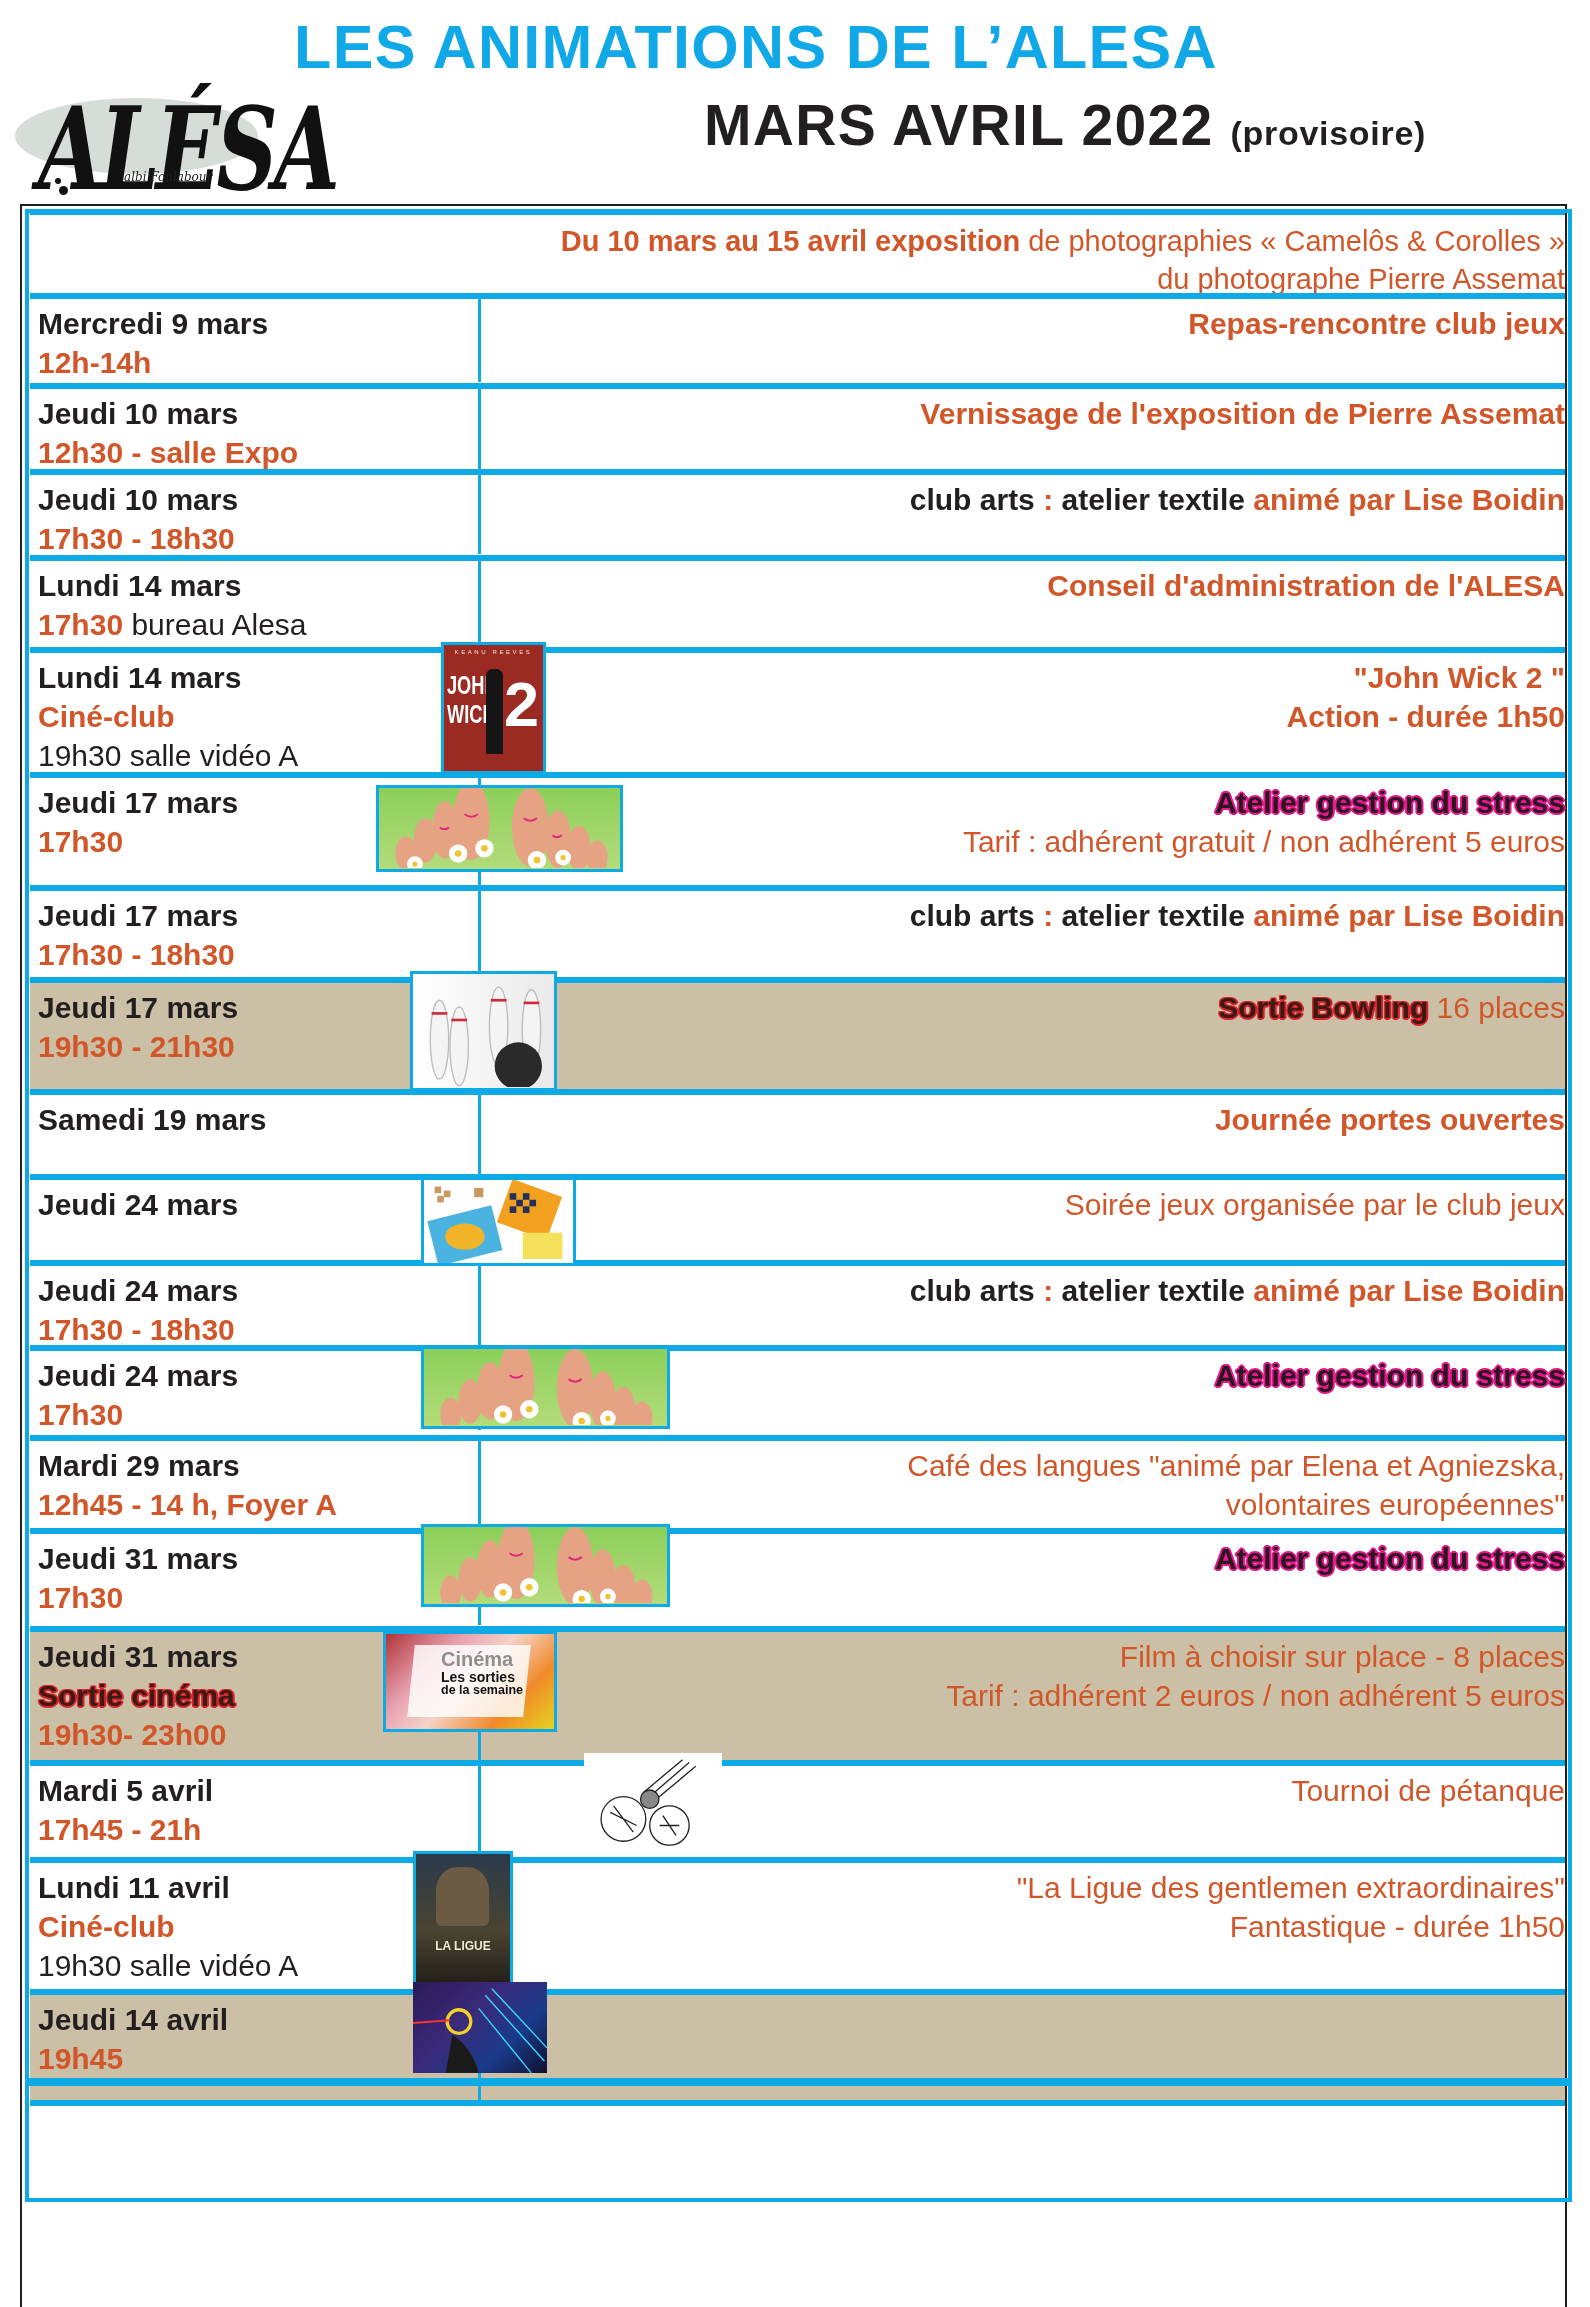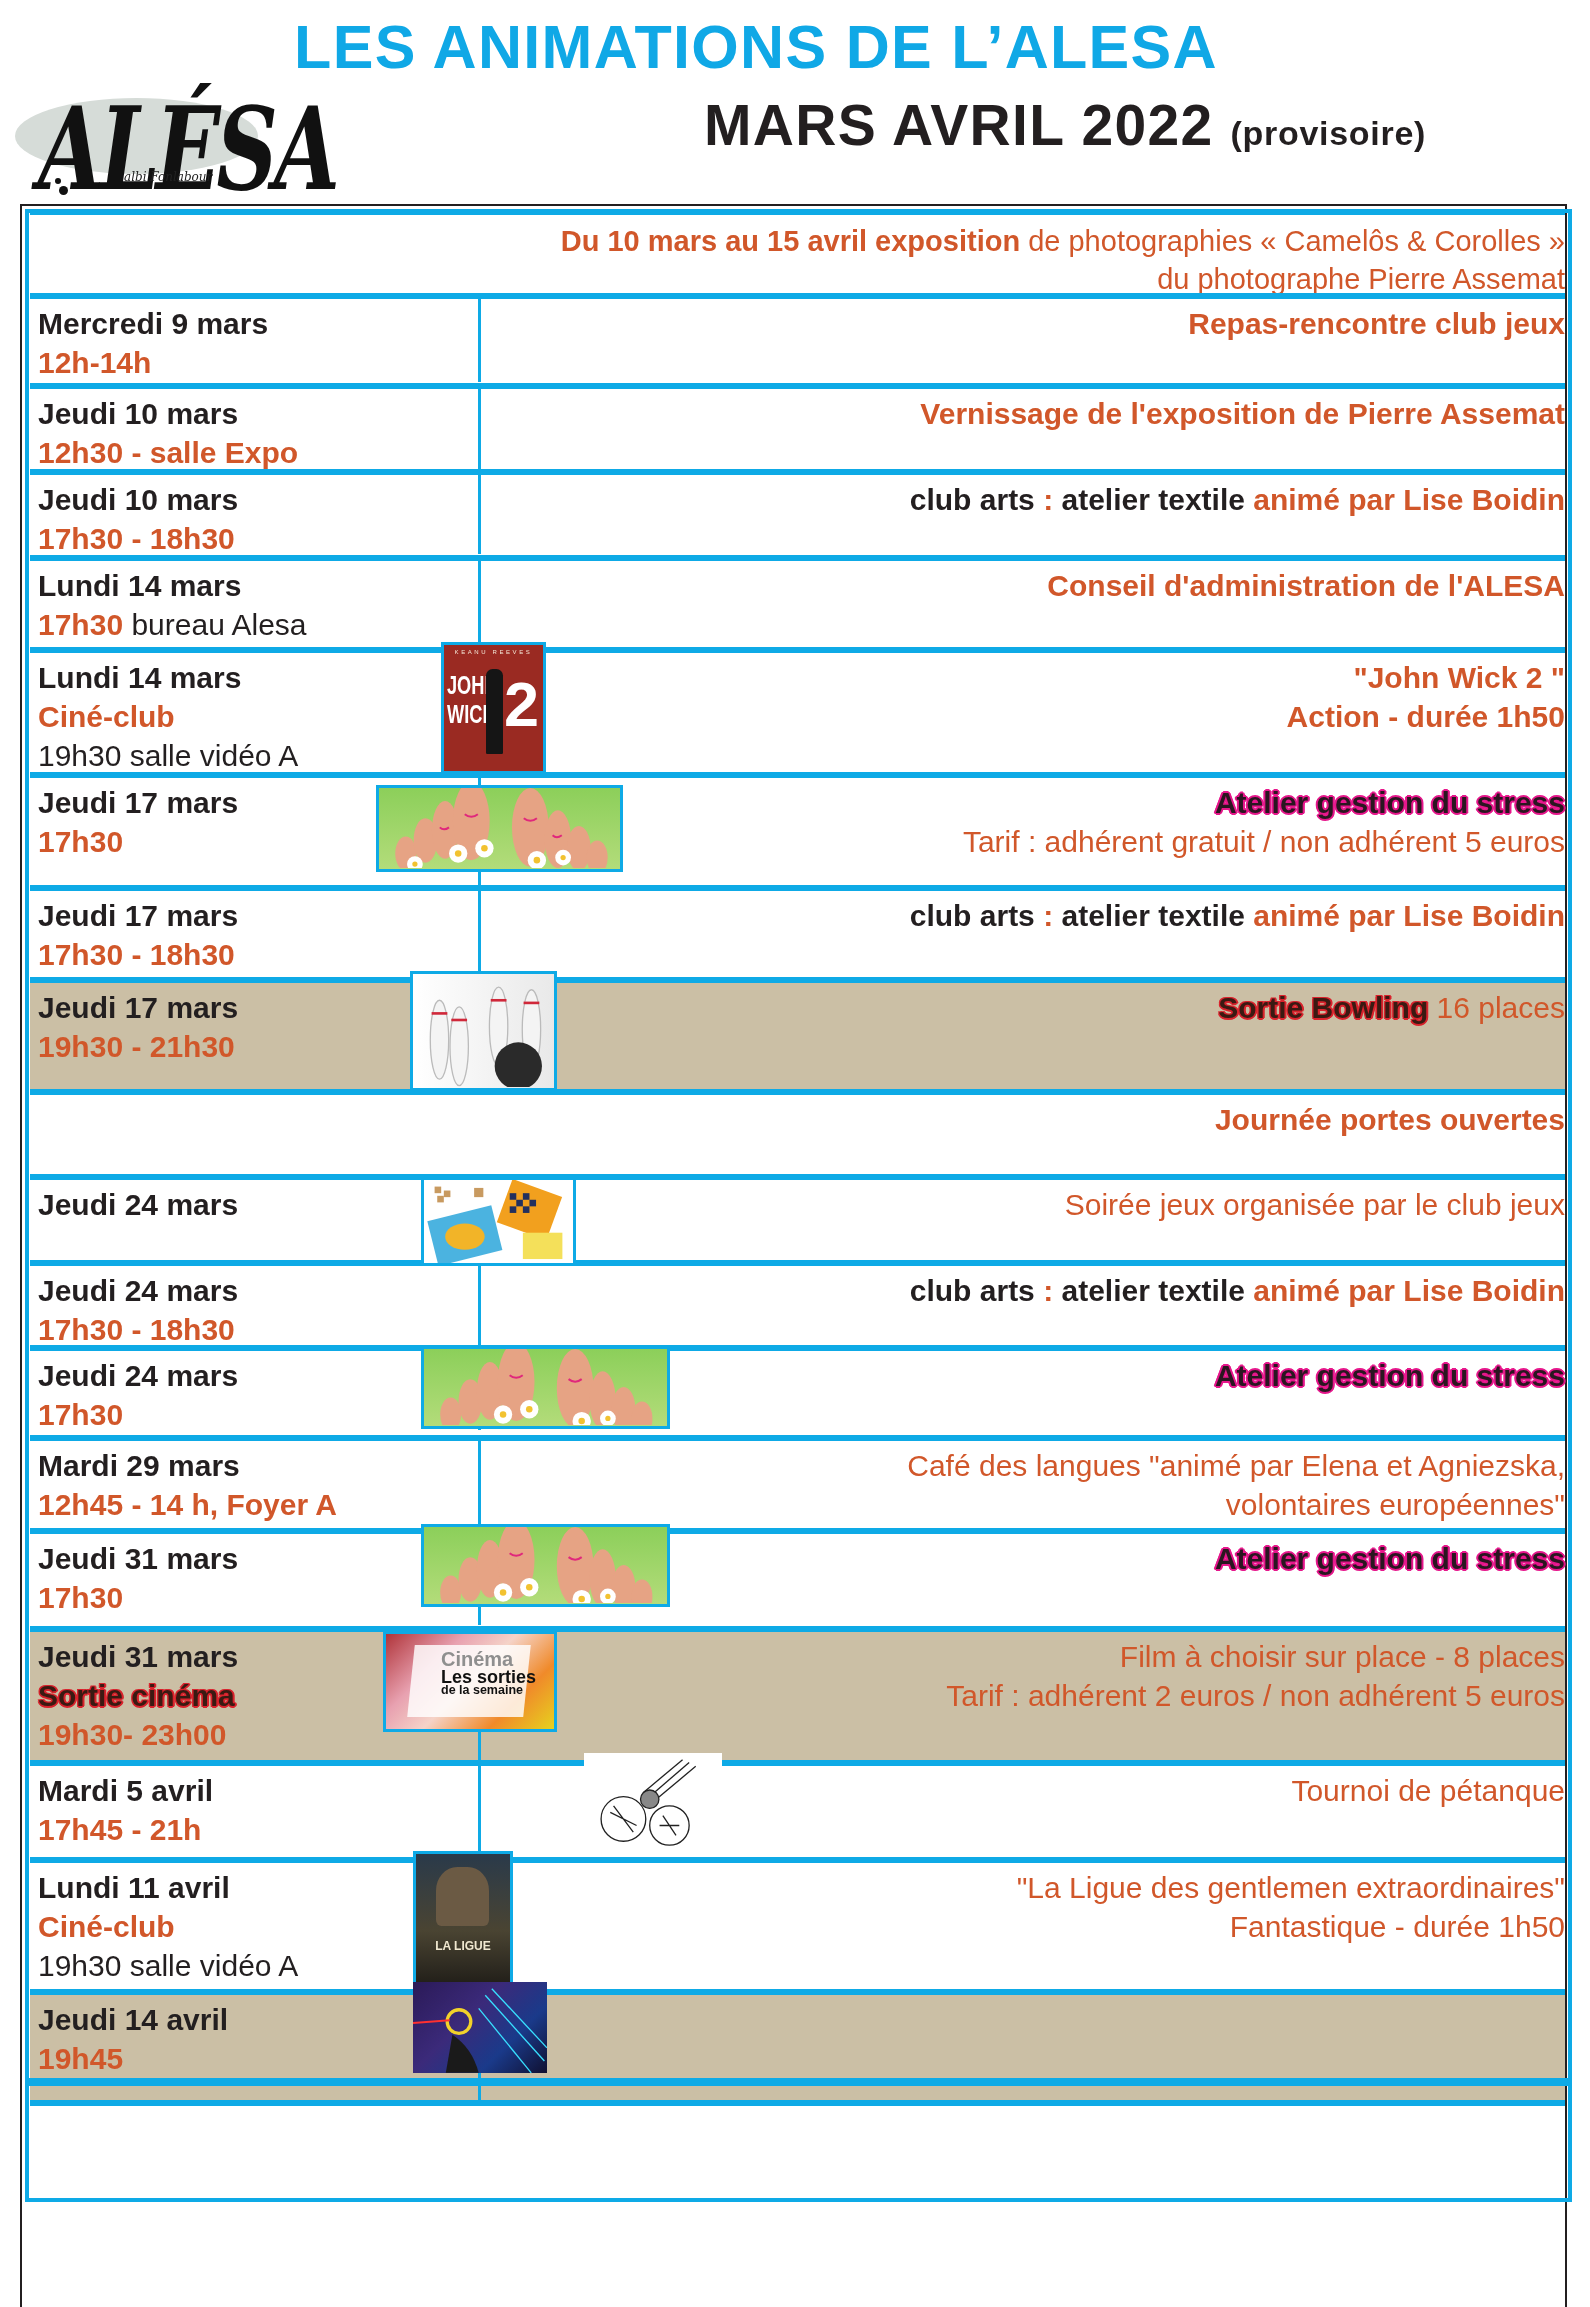--- a/index.html
+++ b/index.html
@@ -167,20 +167,23 @@
     <div class="left">
       <div class="l1">Jeudi 17 mars</div>
       <div class="l2">19h30 - 21h30</div>
     </div>
     <div class="right">
       <div class="rt"><span class="sortie">Sortie Bowling</span><span style="font-weight:normal"> 16 places</span></div>
     </div>
   </div>
 
   <div class="row" style="top:880px;height:85px;">
+    <div class="left">
+      <div class="l1">Samedi 19 mars</div>
+    </div>
     <div class="right">
         <div class="rt">Journée portes ouvertes</div>
       </div>
   </div>
 
   <div class="row" style="top:965px;height:85px;">
     <div class="left">
       <div class="l1">Jeudi 24 mars</div>
     </div>
     <div class="right">
@@ -423,21 +426,21 @@
     <g fill="none" stroke="#e0287c" stroke-width="3">
         <path d="M130 40 q10 8 20 0"></path>
         <path d="M220 46 q10 8 20 0"></path>
       </g>
   </svg>
 </div>
 
 <div class="pic" style="left:383px;top:1631px;width:174px;height:101px;background:linear-gradient(135deg,#b0343a 0%,#e8a1b0 30%,#f5d3c8 50%,#f08a2a 75%,#e6d21e 100%);">
   <div style="position:absolute;left:25px;top:10.5px;width:116px;height:72px;background:rgba(255,255,255,0.82);transform:skewX(-6deg);"></div>
   <div style="position:absolute;left:55px;top:14.5px;font-weight:bold;font-size:20px;color:#8f8f8f;line-height:21px;">Cinéma</div>
-  <div style="position:absolute;left:55px;top:37px;font-weight:bold;font-size:18px;color:#111;line-height:13px;">Les sorties</div>
+  <div style="position:absolute;left:55px;top:37px;font-weight:bold;font-size:14px;color:#111;line-height:13px;">Les sorties</div>
   <div style="position:absolute;left:55px;top:50px;font-weight:bold;font-size:12.5px;color:#111;line-height:13px;">de la semaine</div>
 </div>
 
 <div class="pic noborder" style="left:584px;top:1753px;width:138px;height:99px;background:#ffffff;">
   <svg width="138" height="99" viewBox="0 0 210 150">
     <g stroke="#222" stroke-width="2" fill="none">
       <line x1="90" y1="60" x2="150" y2="10"></line>
         <line x1="100" y1="66" x2="160" y2="14"></line>
         <line x1="110" y1="70" x2="170" y2="20"></line>
       <circle cx="60" cy="100" r="34" fill="#fff"></circle>

